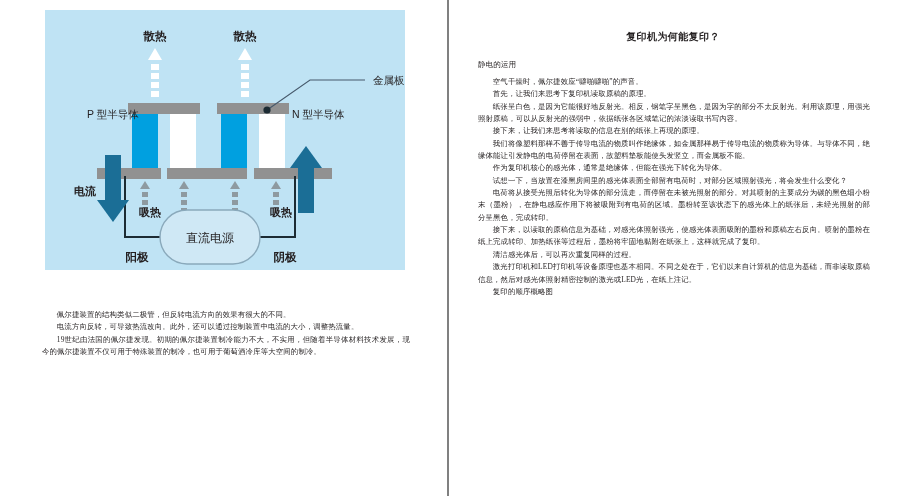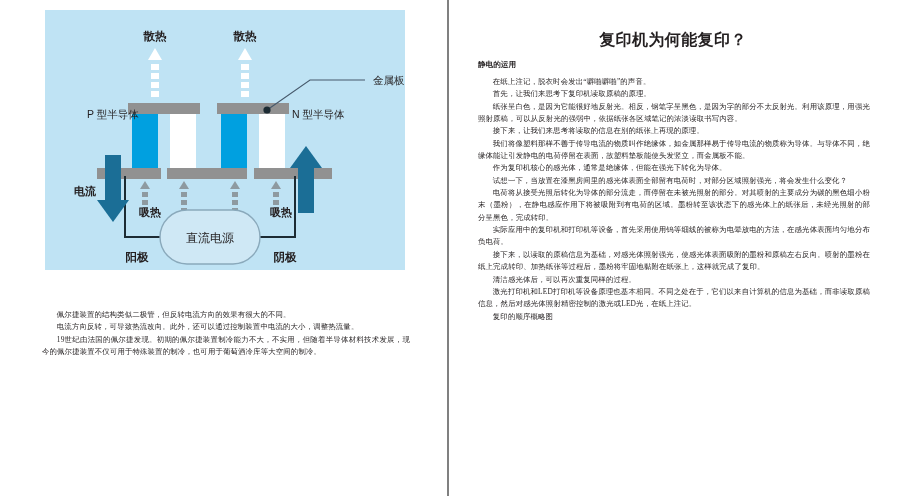--- a/index.html
+++ b/index.html
@@ -74,31 +74,31 @@
     width: 448px;
     height: 496px;
     background: #ffffff;
   }
   .right-title {
     position: absolute;
     left: 0;
     top: 30px;
     width: 448px;
     text-align: center;
-    font-size: 16px;
+    font-size: 10px;
     font-weight: bold;
     color: #231f20;
     letter-spacing: 0.4px;
   }
   .right-subhead {
     position: absolute;
     left: 29px;
     top: 60px;
     font-size: 7.6px;
-    font-weight: bold;
+    font-weight: normal;
     color: #231f20;
     text-align: center;
   }
   .right-body {
     position: absolute;
     left: 29px;
     top: 76px;
     width: 392px;
     font-size: 7.4px;
     line-height: 12.35px;
@@ -210,29 +210,28 @@
     </div>
 
   </div>
 
   <div class="page-divider"></div>
 
   <div class="page-right">
     <div class="right-title">复印机为何能复印？</div>
     <div class="right-subhead">静电的运用</div>
     <div class="right-body">
-      <p>在纸上注记，脱衣时会发出“噼啪噼啪”的声音。</p>
+      <p>空气干燥时，佩尔捷效应“噼啪噼啪”的声音。</p>
       <p>首先，让我们来思考下复印机读取原稿的原理。</p>
       <p>纸张呈白色，是因为它能很好地反射光。相反，钢笔字呈黑色，是因为字的部分不太反射光。利用该原理，用强光照射原稿，可以从反射光的强弱中，依据纸张各区域笔记的浓淡读取书写内容。</p>
       <p>接下来，让我们来思考将读取的信息在别的纸张上再现的原理。</p>
       <p>我们将像塑料那样不善于传导电流的物质叫作绝缘体，如金属那样易于传导电流的物质称为导体。与导体不同，绝缘体能让引发静电的电荷停留在表面，故塑料垫板能使头发竖立，而金属板不能。</p>
       <p>作为复印机核心的感光体，通常是绝缘体，但能在强光下转化为导体。</p>
       <p>试想一下，当放置在漆黑房间里的感光体表面全部留有电荷时，对部分区域照射强光，将会发生什么变化？</p>
       <p>电荷将从接受光照后转化为导体的部分流走，而停留在未被光照射的部分。对其喷射的主要成分为碳的黑色细小粉末（墨粉），在静电感应作用下将被吸附到有电荷的区域。墨粉转至该状态下的感光体上的纸张后，未经光照射的部分呈黑色，完成转印。</p>
-      <p>实际应用中的复印机和打印机等设备，首先采用使用钨等细线的被称为电晕放电的方法，在感光体表面均匀地分布负电荷。</p>
       <p>接下来，以读取的原稿信息为基础，对感光体照射强光，使感光体表面吸附的墨粉和原稿左右反向。喷射的墨粉在纸上完成转印、加热纸张等过程后，墨粉将牢固地黏附在纸张上，这样就完成了复印。</p>
       <p>清洁感光体后，可以再次重复同样的过程。</p>
       <p>激光打印机和LED打印机等设备原理也基本相同。不同之处在于，它们以来自计算机的信息为基础，而非读取原稿信息，然后对感光体照射精密控制的激光或LED光，在纸上注记。</p>
       <p>复印的顺序概略图</p>
     </div>
   </div>
 
 </div>
 
 </body></html>

